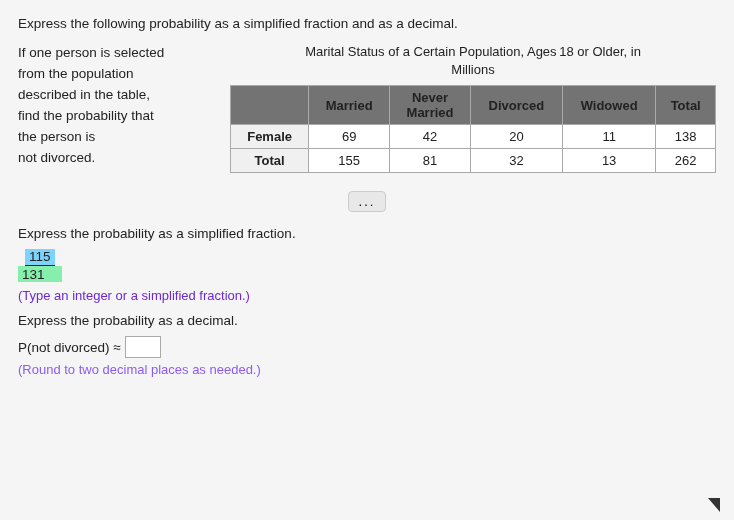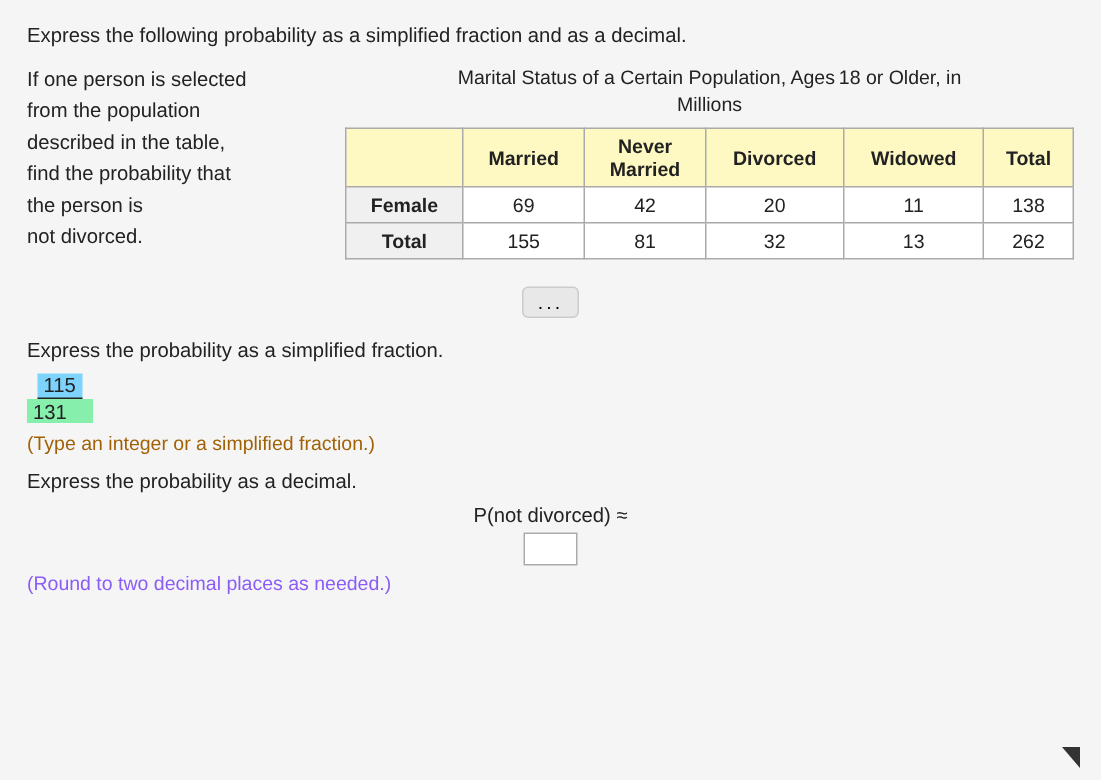--- a/index.html
+++ b/index.html
@@ -55,21 +55,21 @@
       font-size: 13px;
     }
 
     thead tr th, tbody tr td {
       border: 1px solid #aaa;
       padding: 4px 8px;
       text-align: center;
     }
 
     thead tr th {
-      background: #fef9c3;
+      background: #737373;
       font-weight: bold;
     }
 
     tbody tr td {
       background: #fff;
     }
 
     tbody tr td:first-child {
       font-weight: bold;
       background: #f0f0f0;
@@ -124,35 +124,34 @@
 
     .fraction .denominator {
       padding: 1px 17px 0 4px;
       background: #86efac;
       min-width: 28px;
       text-align: center;
     }
 
     .type-note {
       font-size: 13px;
-      color: #a16207;
+      color: #6d28d9;
       margin-bottom: 10px;
     }
 
     .decimal-label {
       font-size: 13.5px;
       margin-bottom: 8px;
     }
 
     .decimal-row {
       display: flex;
       align-items: center;
       gap: 4px;
       margin-bottom: 4px;
-      flex-direction: column;
     }
 
     .decimal-input {
       width: 36px;
       height: 22px;
       border: 1px solid #aaa;
       background: #fff;
       font-size: 13px;
       padding: 0 4px;
     }

